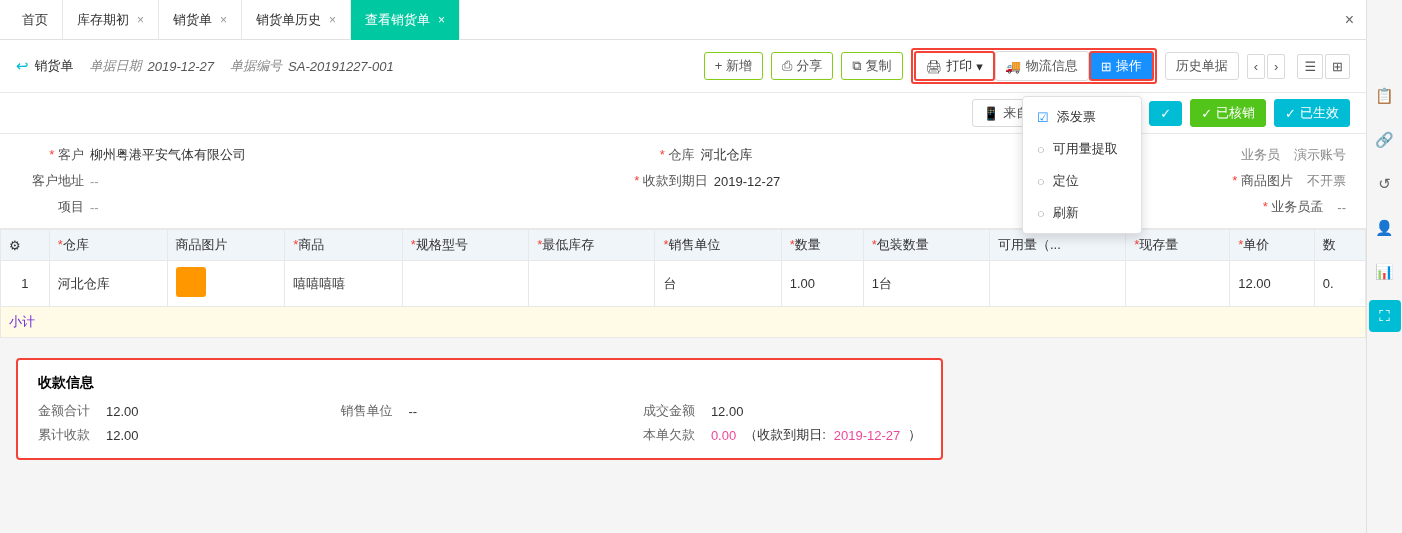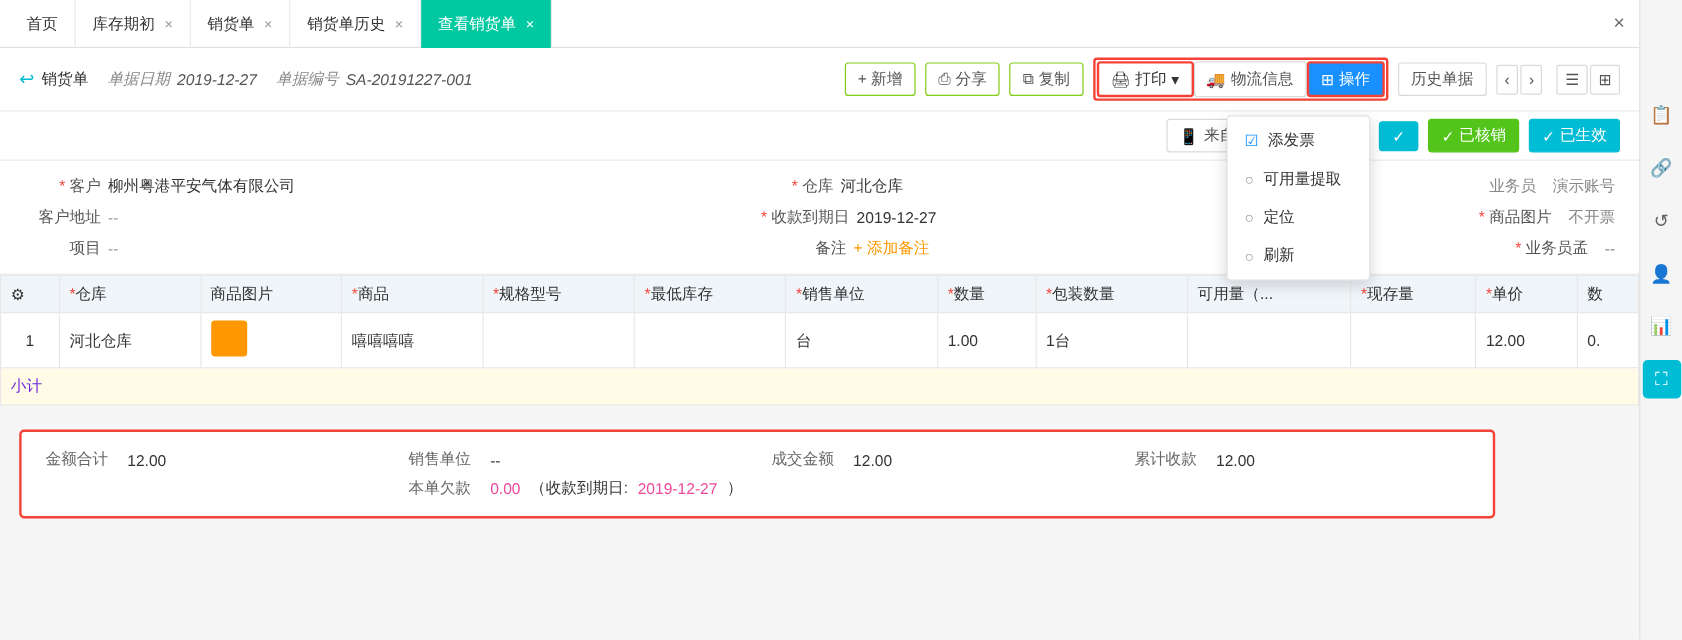--- a/index.html
+++ b/index.html
@@ -98,21 +98,21 @@
     .subtotal-row td { background: #fffbe6 !important; color: #6d28d9; }
     .settings-col { text-align: center; color: #666; }
     .product-img { width: 30px; height: 30px; background: #ff9800; border-radius: 3px; display: inline-block; }
 
     
     .payment-box {
       border: 2px solid #f44336; border-radius: 4px; margin: 12px 16px;
       padding: 14px 20px; background: #fff; display: inline-block; min-width: 500px;
     }
     .payment-title { font-weight: bold; font-size: 14px; margin-bottom: 10px; }
-    .payment-grid { display: grid; grid-template-columns: 1fr 1fr 1fr 1fr; gap: 6px 24px; }
+    .payment-grid { display: grid; grid-template-columns: 1fr 1fr 1fr; gap: 6px 24px; }
     .payment-item { display: flex; gap: 8px; align-items: center; }
     .payment-label { color: #666; min-width: 60px; }
     .payment-value { color: #333; }
     .payment-value.red { color: #ec4899; }
 
     
     .right-sidebar {
       position: fixed; right: 0; top: 0; height: 100%;
       width: 36px; background: #f5f5f5; border-left: 1px solid #e0e0e0;
       display: flex; flex-direction: column; align-items: center; padding-top: 80px; gap: 12px;
@@ -277,24 +277,20 @@
       </div>
       <div class="staff-label">
         <span class="field-label required">商品图片</span>
         <span>不开票</span>
       </div>
     </div>
     <div class="form-row">
       <div class="form-field">
         <span class="field-label">项目</span>
         <span class="field-value placeholder">--</span>
-      </div>
-      <div class="form-field">
-        <span class="field-label">备注</span>
-        <span class="field-value" style="color:#ff9800;cursor:pointer;">+ 添加备注</span>
       </div>
       <div class="staff-label">
         <span class="field-label required">业务员孟</span>
         <span>--</span>
       </div>
     </div>
   </div>
 
   <div class="data-table-wrap">
     <table class="data-table">
@@ -335,20 +331,21 @@
         </tr>
         <tr class="subtotal-row">
           <td colspan="13">小计</td>
         </tr>
       </tbody>
     </table>
   </div>
 
   <div style="padding: 8px 0;">
     <div class="payment-box">
+      <div class="payment-title">收款信息</div>
       <div class="payment-grid">
         <div class="payment-item">
           <span class="payment-label">金额合计</span>
           <span class="payment-value">12.00</span>
         </div>
         <div class="payment-item">
           <span class="payment-label">销售单位</span>
           <span class="payment-value">--</span>
         </div>
         <div class="payment-item">

